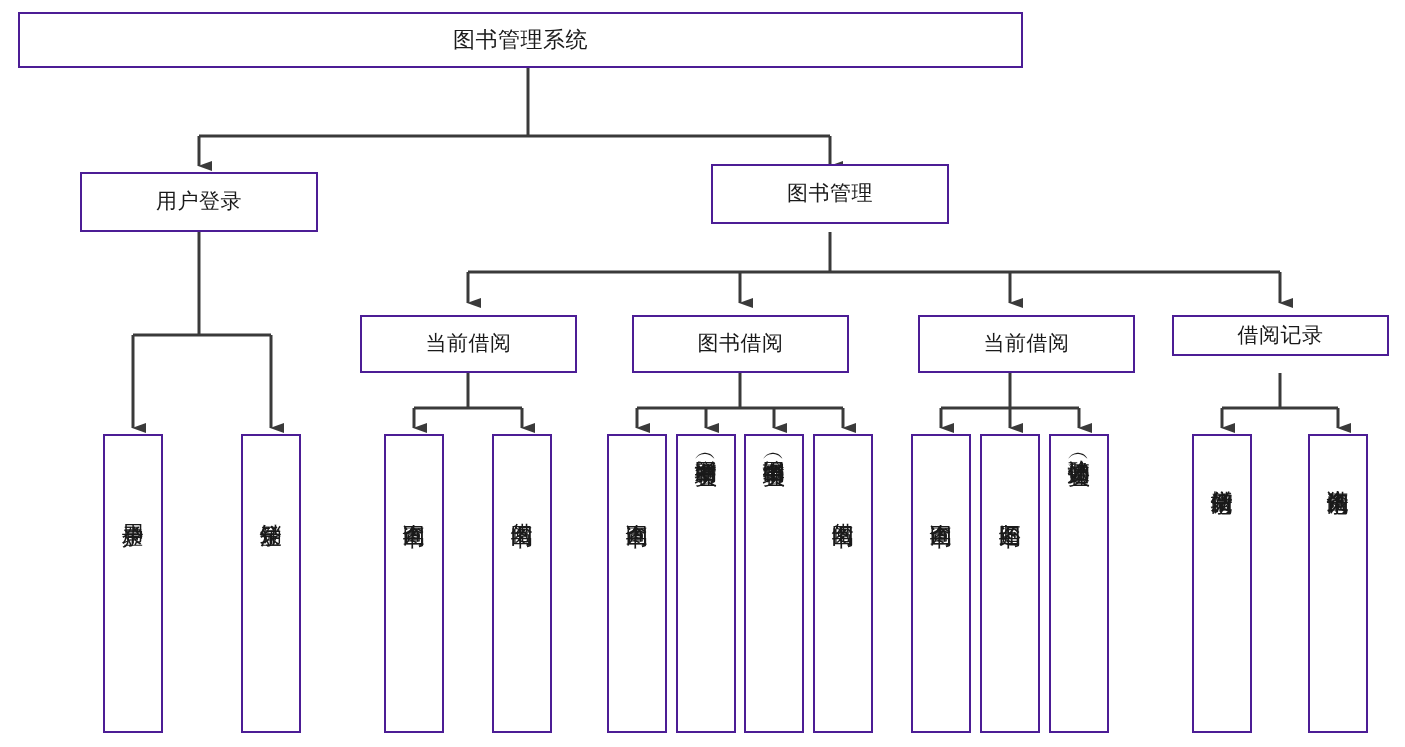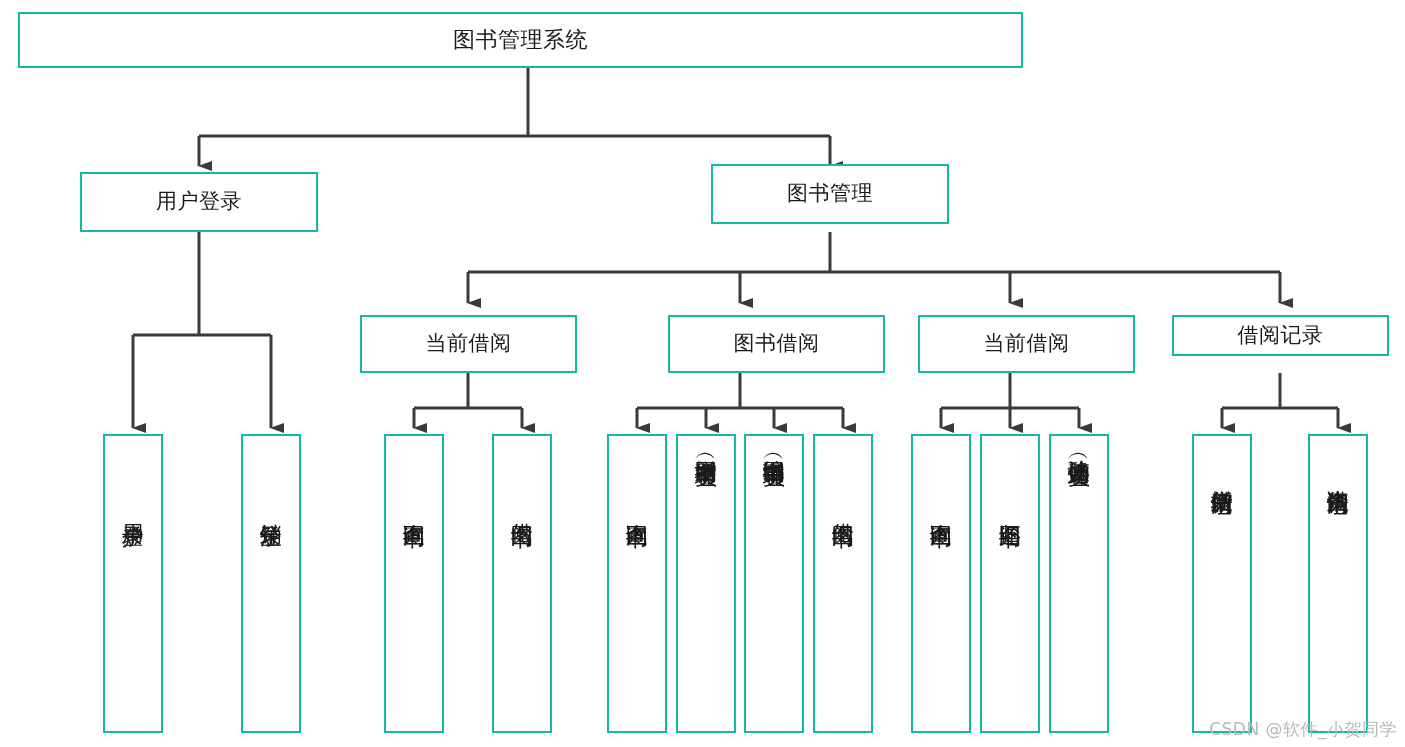--- a/index.html
+++ b/index.html
@@ -22,21 +22,21 @@
     left: 0;
     top: 0;
     width: 1405px;
     height: 747px;
     pointer-events: none;
   }
   .node {
     position: absolute;
     box-sizing: border-box;
     background: #ffffff;
-    border: 2px solid #14b8a6;
+    border: 2px solid #4c1d95;
     display: flex;
     align-items: center;
     justify-content: center;
     color: #1a1a1a;
     z-index: 2;
   }
   .node-h {
     font-size: 21px;
     letter-spacing: 0.5px;
     line-height: 1.1;
@@ -132,21 +132,21 @@
   <div class="node node-h" style="left:80px; top:172px; width:238px; height:60px;">
     <span>用户登录</span>
   </div>
   <div class="node node-h" style="left:711px; top:164px; width:238px; height:60px;">
     <span>图书管理</span>
   </div>
 
   <div class="node node-h" style="left:360px; top:315px; width:217px; height:58px;">
     <span>当前借阅</span>
   </div>
-  <div class="node node-h" style="left:632px; top:315px; width:217px; height:58px;margin-left:36px;">
+  <div class="node node-h" style="left:632px; top:315px; width:217px; height:58px;">
     <span>图书借阅</span>
   </div>
   <div class="node node-h" style="left:902px; top:315px; width:217px; height:58px;margin-left:16px;">
     <span>当前借阅</span>
   </div>
   <div class="node node-h" style="left:1172px; top:315px; width:217px; height:41px;text-align:right;">
     <span>借阅记录</span>
   </div>
 
   <div class="node node-v" style="left:103px; top:434px; width:60px; height:299px; padding-top:70px;">
@@ -186,15 +186,14 @@
     <span class="vtext">确认归还（管理员）</span>
   </div>
 
   <div class="node node-v" style="left:1192px; top:434px; width:60px; height:299px; padding-top:36px;">
     <span class="vtext">新增借阅记录</span>
   </div>
   <div class="node node-v" style="left:1308px; top:434px; width:60px; height:299px; padding-top:36px;">
     <span class="vtext">查询借阅记录</span>
   </div>
 
-  <div class="watermark">CSDN @软件_小贺同学</div>
 
 </div>
 
 </body></html>

